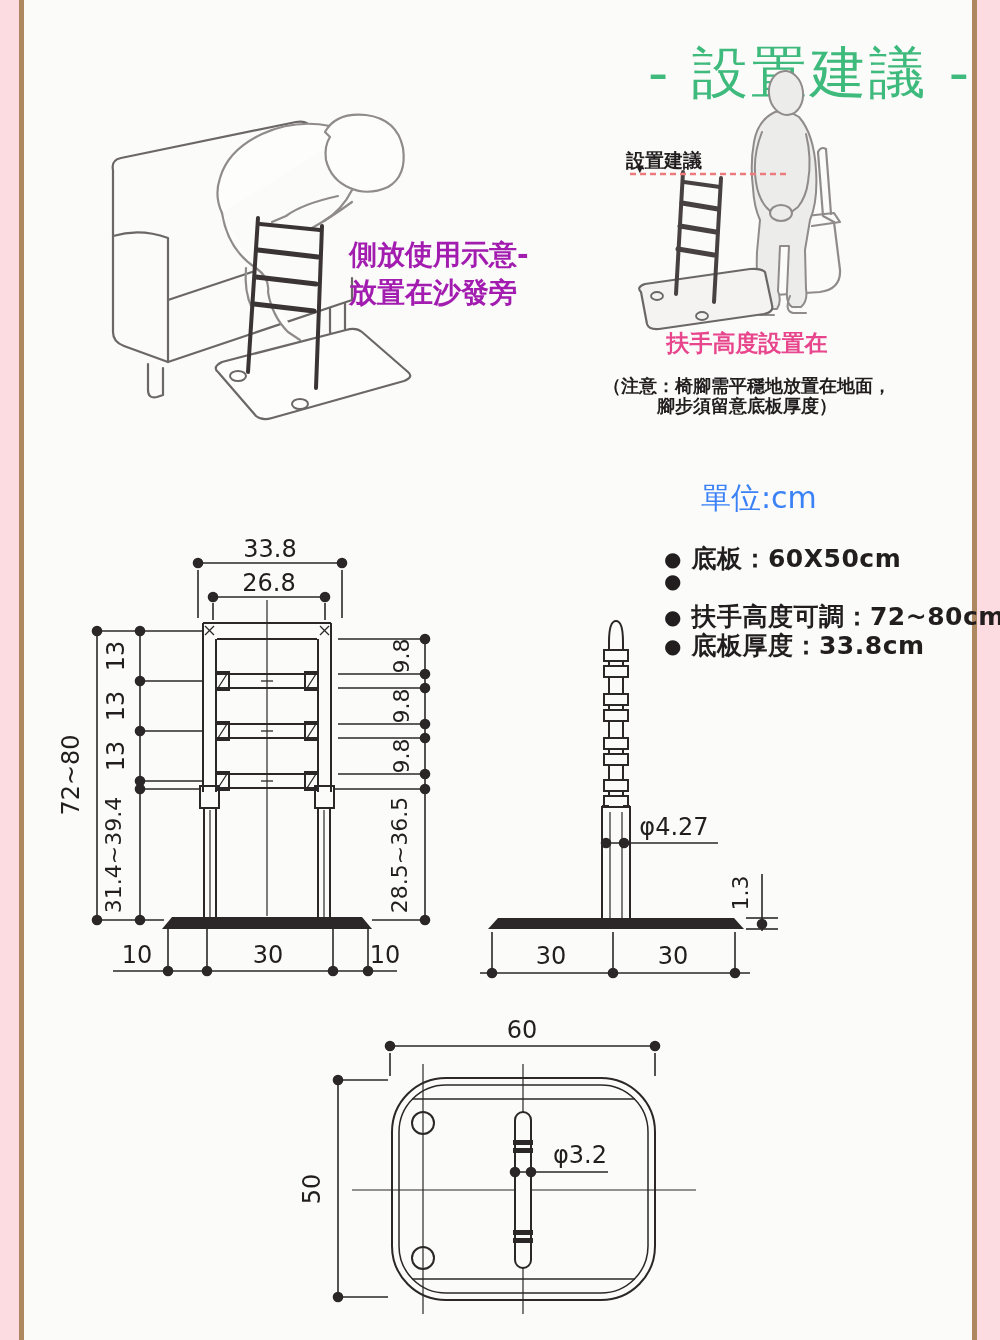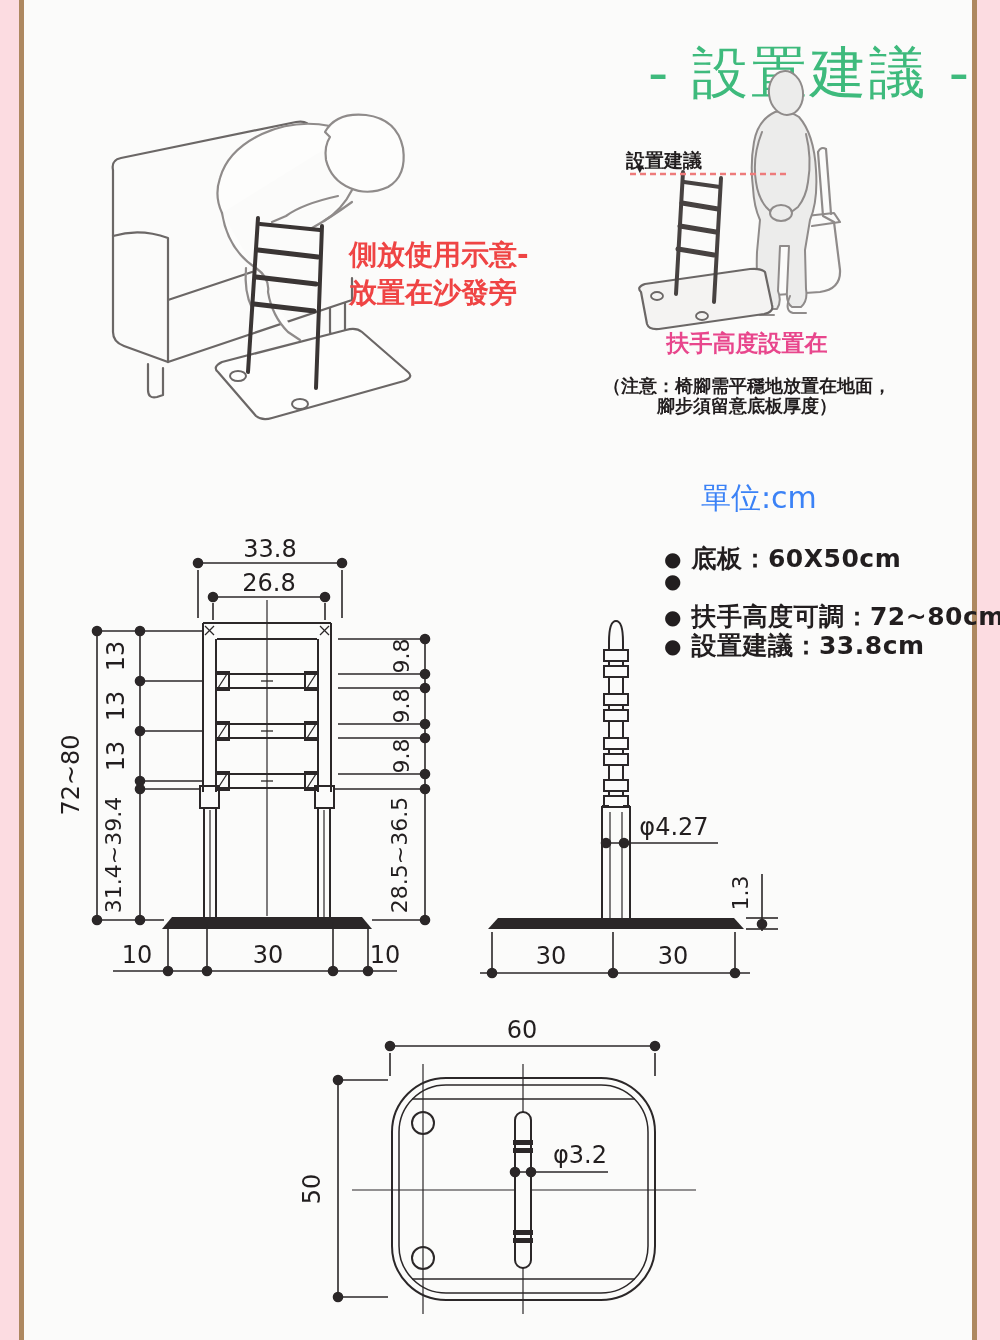--- a/index.html
+++ b/index.html
@@ -2,21 +2,21 @@
 <html><head>
 <meta charset="utf-8">
 <style>
   html,body{margin:0;padding:0;background:#e9e9e9;}
   .page{position:relative;width:1000px;height:1340px;background:#fbfbfa;overflow:hidden;
         font-family:"DejaVu Sans",sans-serif;color:#221e1f;}
   .strip{position:absolute;top:0;height:100%;}
   .abs{position:absolute;}
   .title{width:948px;left:24px;text-align:right;font-size:56px;font-weight:400;
          letter-spacing:3px;color:#3eba7c;white-space:nowrap;}
-  .red-caption{font-size:28px;font-weight:700;color:#ef4444;line-height:38px;white-space:nowrap;}
+  .red-caption{font-size:28px;font-weight:700;color:#a21caf;line-height:38px;white-space:nowrap;}
   .pink-line{left:597px;width:300px;text-align:center;font-size:23px;font-weight:700;color:#e8468c;white-space:nowrap;}
   .caution-line{left:597px;width:300px;text-align:center;font-size:18px;font-weight:700;color:#221e1f;white-space:nowrap;}
   .jp-label{font-size:19px;font-weight:700;color:#221e1f;white-space:nowrap;}
   .unit{font-size:30px;font-weight:500;color:#3b82f6;white-space:nowrap;}
   .spec-row{position:absolute;left:664px;display:flex;align-items:center;white-space:nowrap;}
   .spec-bullet{font-size:20px;margin-right:10px;line-height:1;}
   .spec-text{font-size:25px;font-weight:600;letter-spacing:0.5px;}
   svg text{fill:#221e1f;font-family:"DejaVu Sans",sans-serif;font-size:24px;font-weight:500;}
   svg text.small{font-size:22px;}
 </style>
@@ -114,21 +114,21 @@
   </div>
   <div class="spec-row" style="top:571px;">
     <span class="spec-bullet">●</span>
   </div>
   <div class="spec-row" style="top:600px;">
     <span class="spec-bullet">●</span>
     <span class="spec-text">扶手高度可調：72~80cm</span>
   </div>
   <div class="spec-row" style="top:629px;">
     <span class="spec-bullet">●</span>
-    <span class="spec-text">設置建議：33.8cm</span>
+    <span class="spec-text">底板厚度：33.8cm</span>
   </div>
 
   <svg class="abs" style="left:55px;top:530px;" width="395" height="465" viewBox="55 530 395 465">
     <g stroke="#2b2728" stroke-width="2" fill="none">
       <line x1="203" y1="623" x2="331" y2="623"></line>
       <line x1="217" y1="639" x2="317" y2="639"></line>
       <line x1="203" y1="623" x2="203" y2="792"></line>
       <line x1="216" y1="639" x2="216" y2="792"></line>
       <line x1="331" y1="623" x2="331" y2="792"></line>
       <line x1="318" y1="639" x2="318" y2="792"></line>

